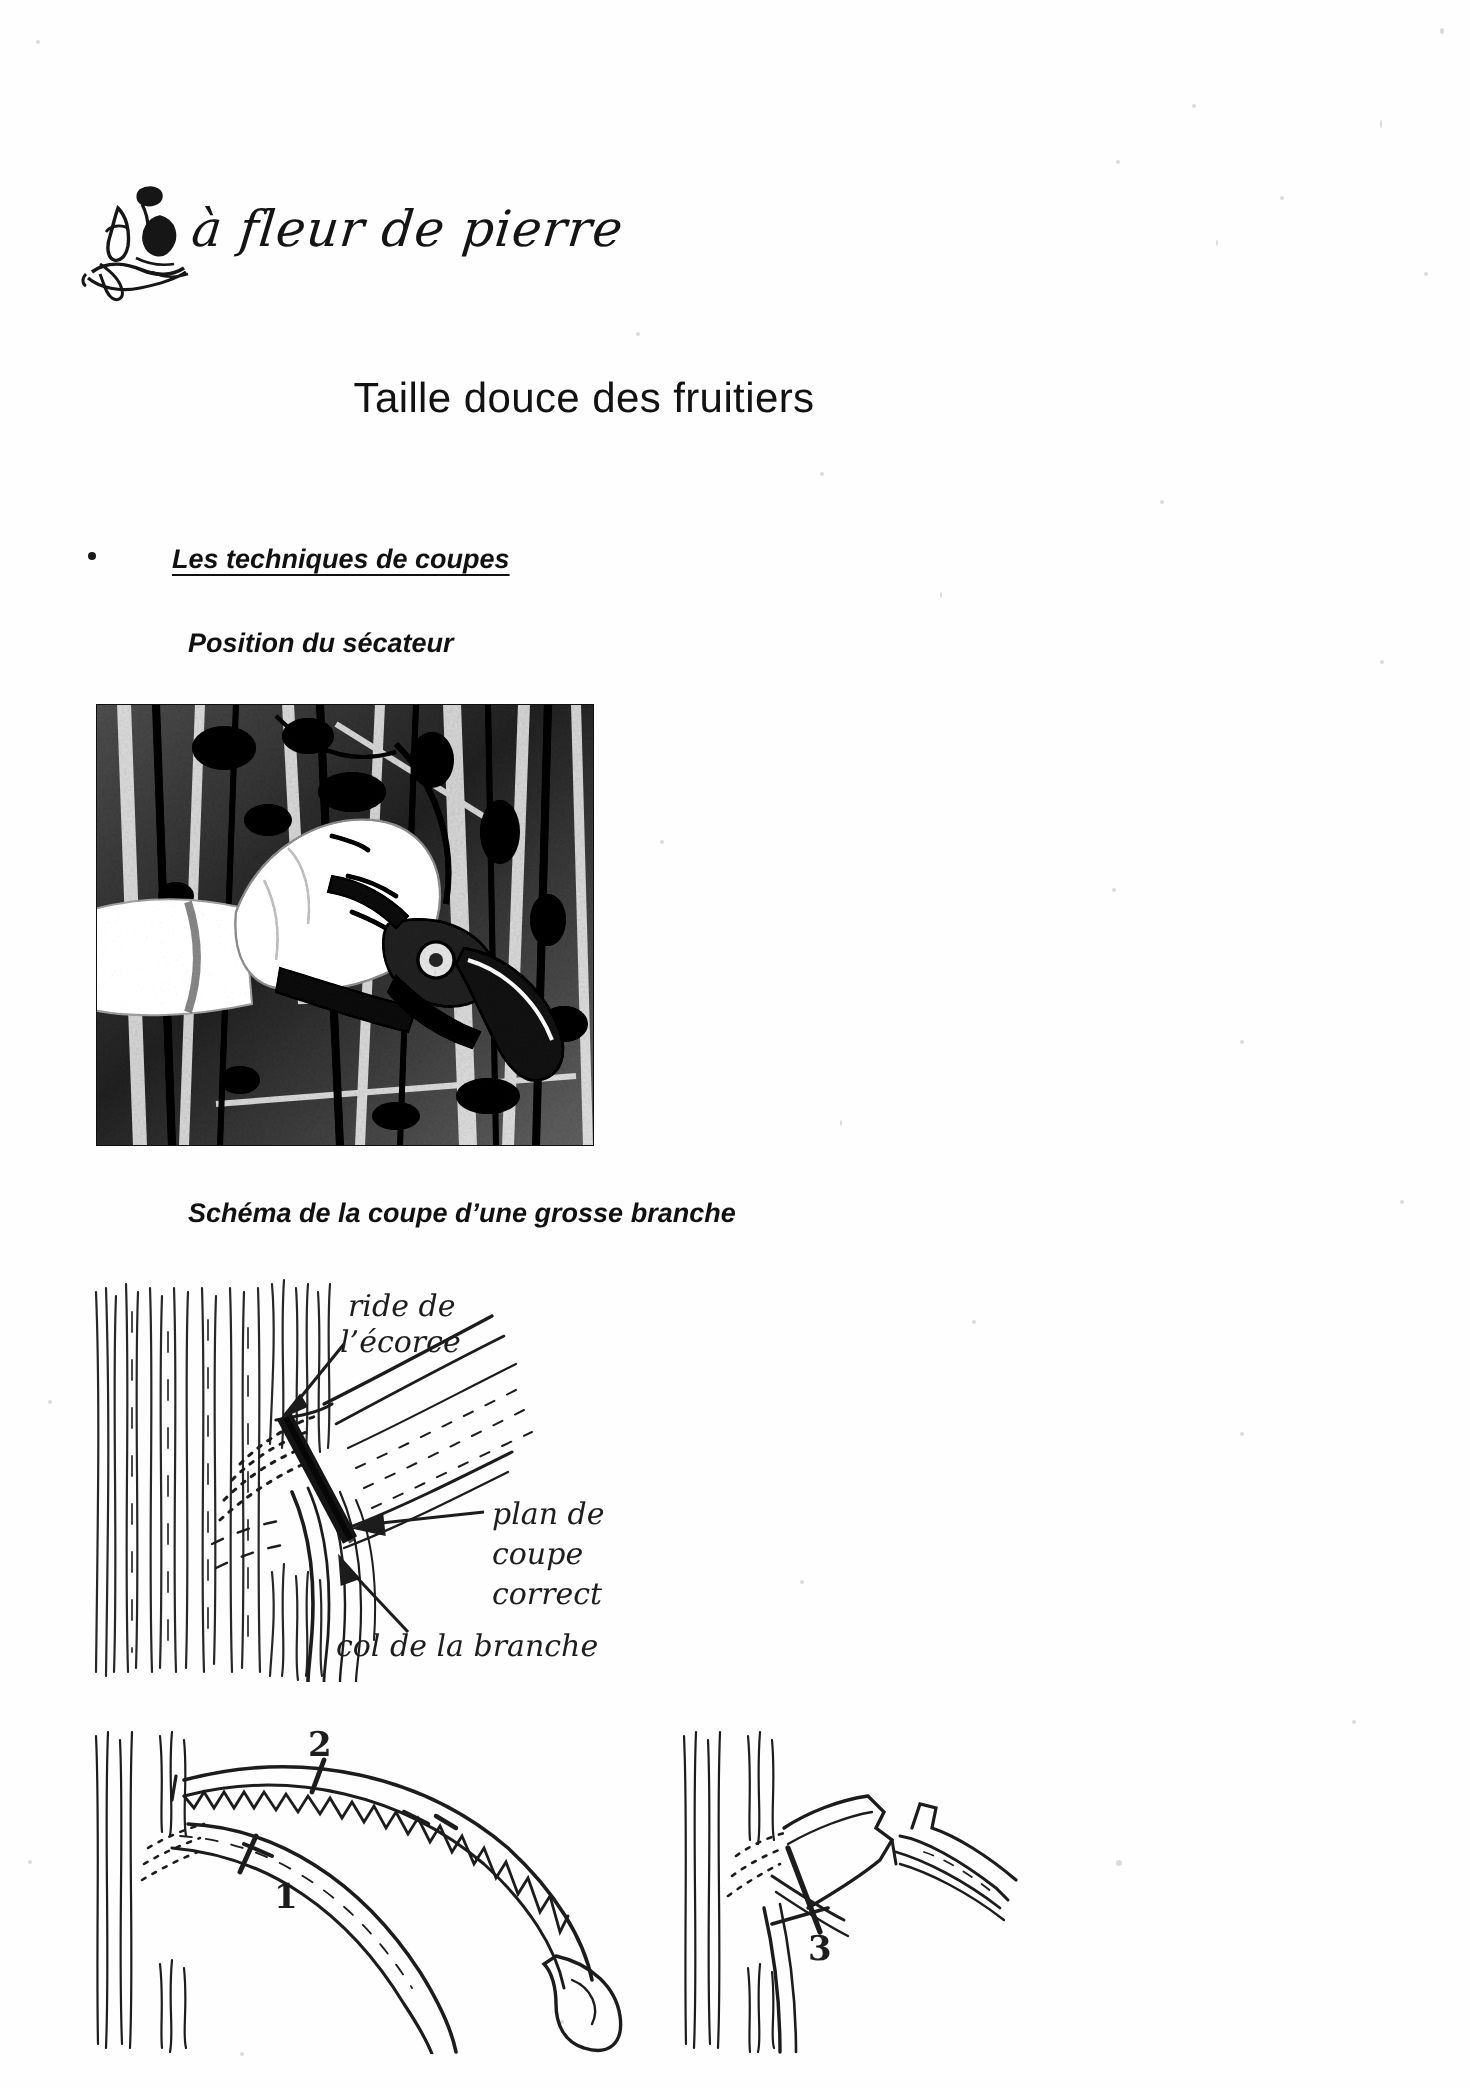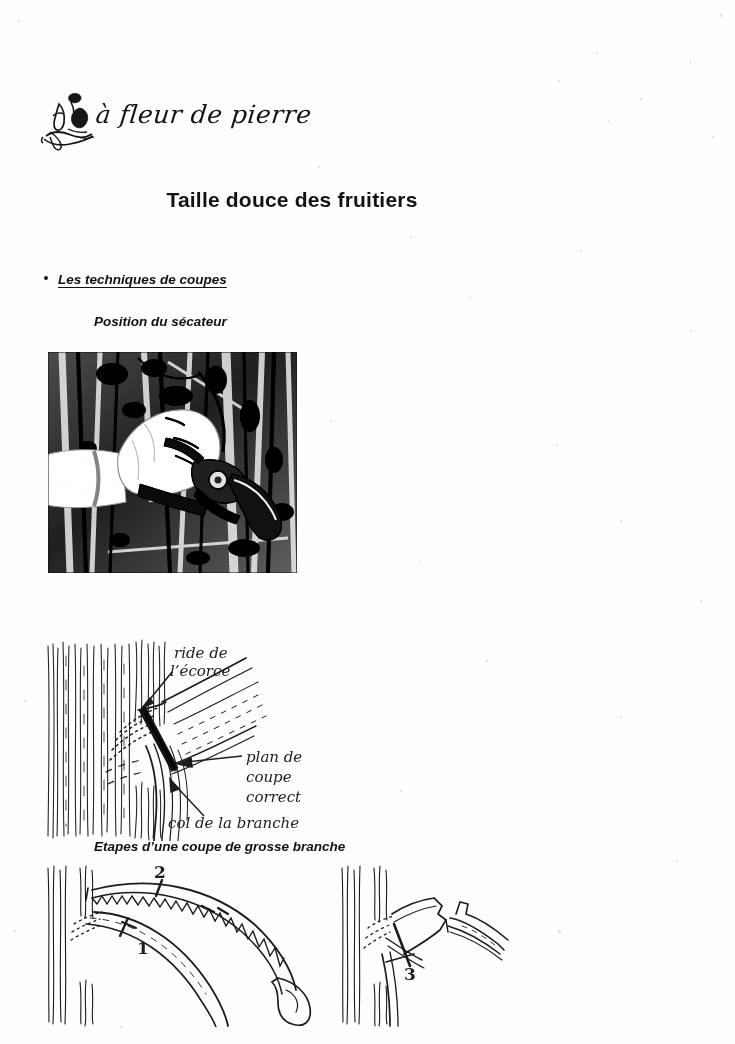--- a/index.html
+++ b/index.html
@@ -64,33 +64,33 @@
   }
 
   
   .doc-title {
     position: absolute;
     left: 0;
     top: 188px;
     width: 584px;
     text-align: center;
     font-size: 21px;
-    font-weight: bold;
+    font-weight: normal;
     letter-spacing: 0.2px;
     color: #121212;
   }
 
   
   .bullet-row {
     position: absolute;
     left: 44px;
     top: 272px;
     display: flex;
     align-items: baseline;
-    gap: 10px;
+    gap: 38px;
   }
   .bullet-dot {
     width: 4px;
     height: 4px;
     background: #1a1a1a;
     border-radius: 50%;
     position: relative;
     top: -4px;
     flex: 0 0 auto;
   }
@@ -215,22 +215,22 @@
 
   <div class="doc-title">Taille douce des fruitiers</div>
 
   <div class="bullet-row">
     <span class="bullet-dot"></span>
     <span class="bullet-label">Les techniques de coupes</span>
   </div>
 
   <div class="subhead" id="sub-1">Position du sécateur</div>
 
-
-  <div class="subhead" id="sub-3">Etapes d’une coupe de grosse branche</div>
+  <div class="subhead" id="sub-2">Schéma de la coupe d’une grosse branche</div>
+
 
   <div class="photo">
     <svg viewBox="0 0 249 221" width="249" height="221" aria-hidden="true">
       <defs>
         <linearGradient id="bgShade" x1="0" y1="0" x2="1" y2="1">
           <stop offset="0%" stop-color="#5c5c5c"></stop>
           <stop offset="45%" stop-color="#3a3a3a"></stop>
           <stop offset="100%" stop-color="#6b6b6b"></stop>
         </linearGradient>
         <filter id="grain">

